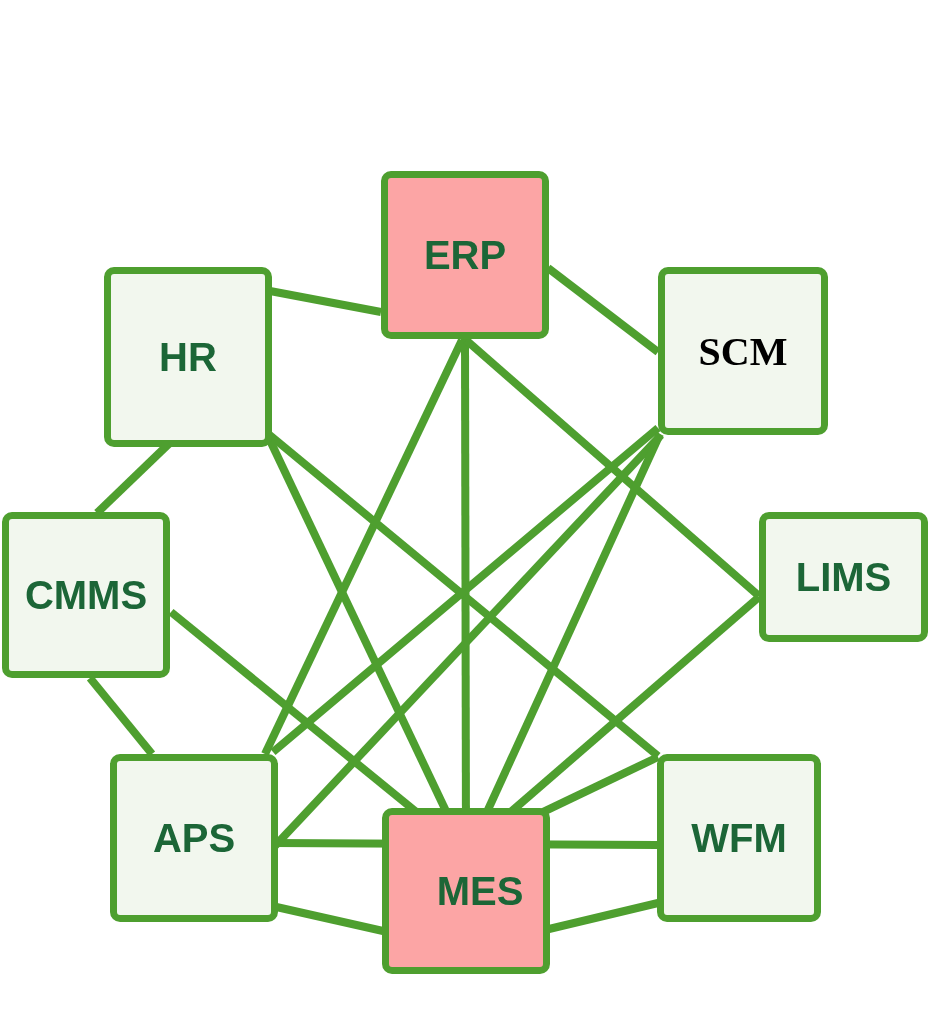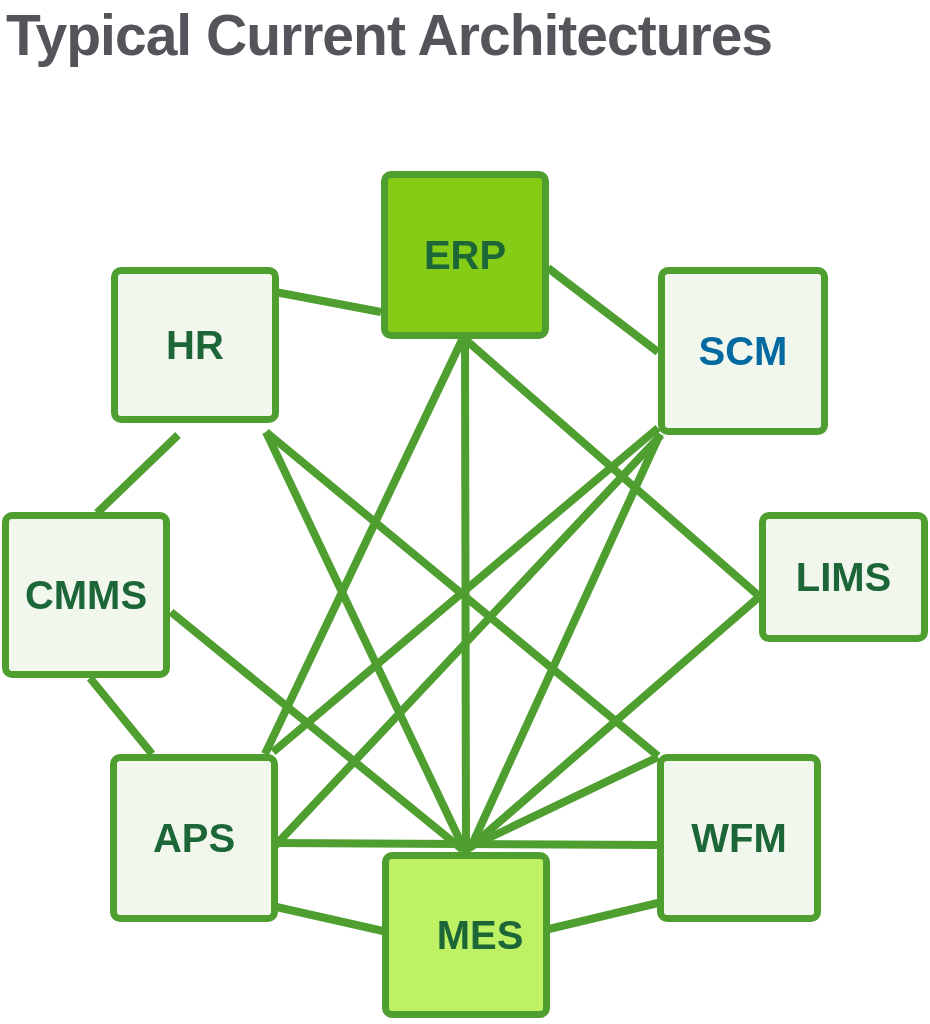--- a/index.html
+++ b/index.html
@@ -64,39 +64,38 @@
       <line x1="660" y1="434" x2="470" y2="849" stroke="#4E9F2F" stroke-width="8"></line>
       <line x1="90" y1="678" x2="152" y2="754" stroke="#4E9F2F" stroke-width="8"></line>
       <line x1="171" y1="612" x2="463" y2="850" stroke="#4E9F2F" stroke-width="8"></line>
       <line x1="759" y1="597" x2="468" y2="849" stroke="#4E9F2F" stroke-width="8"></line>
       <line x1="273" y1="843" x2="657" y2="845" stroke="#4E9F2F" stroke-width="8"></line>
       <line x1="272" y1="906" x2="383" y2="931" stroke="#4E9F2F" stroke-width="8"></line>
       <line x1="658" y1="757" x2="472" y2="846" stroke="#4E9F2F" stroke-width="8"></line>
       <line x1="658" y1="903" x2="549" y2="929" stroke="#4E9F2F" stroke-width="8"></line>
     </svg>
   <div id="nodes-layer">
-      <div class="node" style="left: 381px; top: 171px; width: 168px; height: 168px; border-color: rgb(78, 159, 47); background: #84cc16;">
+      <div class="node" style="left: 381px; top: 171px; width: 168px; height: 168px; border-color: rgb(78, 159, 47); background: #fca5a5;">
         <span class="node-label" style="color: rgb(28, 102, 55);">ERP</span>
       </div>
-      <div class="node" style="left: 111px; top: 267px; width: 168px; height: 156px; border-color: rgb(78, 159, 47); background: rgb(242, 247, 238);">
+      <div class="node" style="left: 104px; top: 267px; width: 168px; height: 180px; border-color: rgb(78, 159, 47); background: rgb(242, 247, 238);">
         <span class="node-label" style="color: rgb(28, 102, 55);">HR</span>
       </div>
       <div class="node" style="left: 658px; top: 267px; width: 170px; height: 168px; border-color: rgb(78, 159, 47); background: rgb(242, 247, 238);">
-        <span class="node-label" style="color: #0369a1;">SCM</span>
+        <span class="node-label" style="color: #000000; font-family: Liberation Serif, serif;">SCM</span>
       </div>
       <div class="node" style="left: 2px; top: 512px; width: 168px; height: 166px; border-color: rgb(78, 159, 47); background: rgb(242, 247, 238);">
         <span class="node-label" style="color: rgb(28, 102, 55);">CMMS</span>
       </div>
       <div class="node" style="left: 759px; top: 512px; width: 169px; height: 130px; border-color: rgb(78, 159, 47); background: rgb(242, 247, 238);">
         <span class="node-label" style="color: rgb(28, 102, 55);">LIMS</span>
       </div>
       <div class="node" style="left: 103px; top: 754px; width: 168px; height: 168px; border-color: rgb(78, 159, 47); background: rgb(242, 247, 238); margin-left: 7px;">
         <span class="node-label" style="color: rgb(28, 102, 55);">APS</span>
       </div>
       <div class="node" style="left: 657px; top: 754px; width: 164px; height: 168px; border-color: rgb(78, 159, 47); background: rgb(242, 247, 238);">
         <span class="node-label" style="color: rgb(28, 102, 55);">WFM</span>
       </div>
-      <div class="node" style="left: 382px; top: 852px; width: 168px; height: 166px; border-color: rgb(78, 159, 47); background: #bef264; padding-left: 28px;">
+      <div class="node" style="left: 382px; top: 808px; width: 168px; height: 166px; border-color: rgb(78, 159, 47); background: #fca5a5; padding-left: 28px;">
         <span class="node-label" style="color: rgb(28, 102, 55);">MES</span>
       </div>
     </div>
-  <h1 class="title" style="color: rgb(84, 85, 90);">Typical Current Architectures</h1>
 </div>
 
 </body></html>

